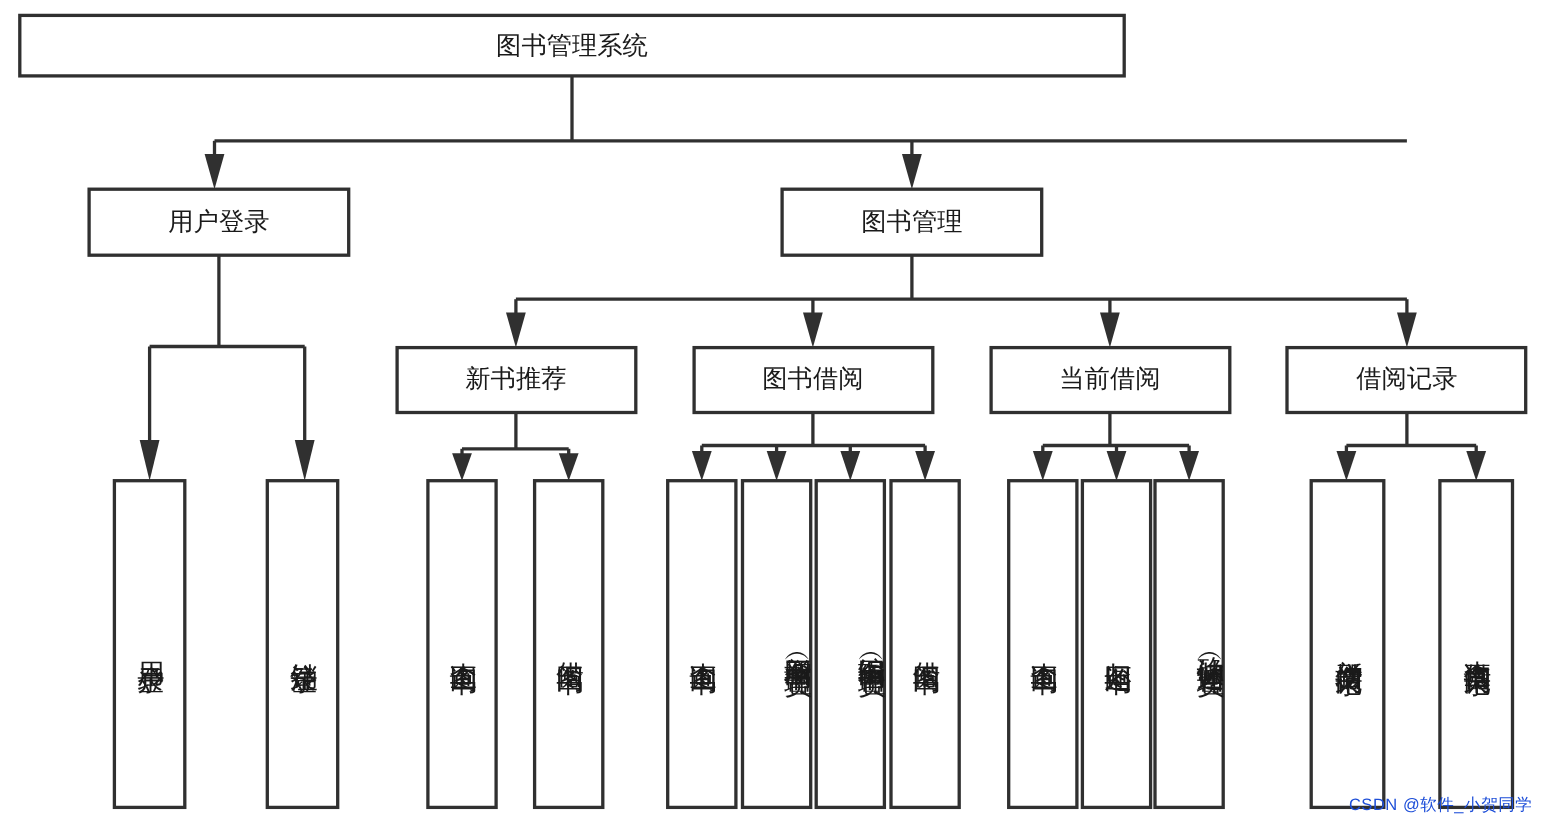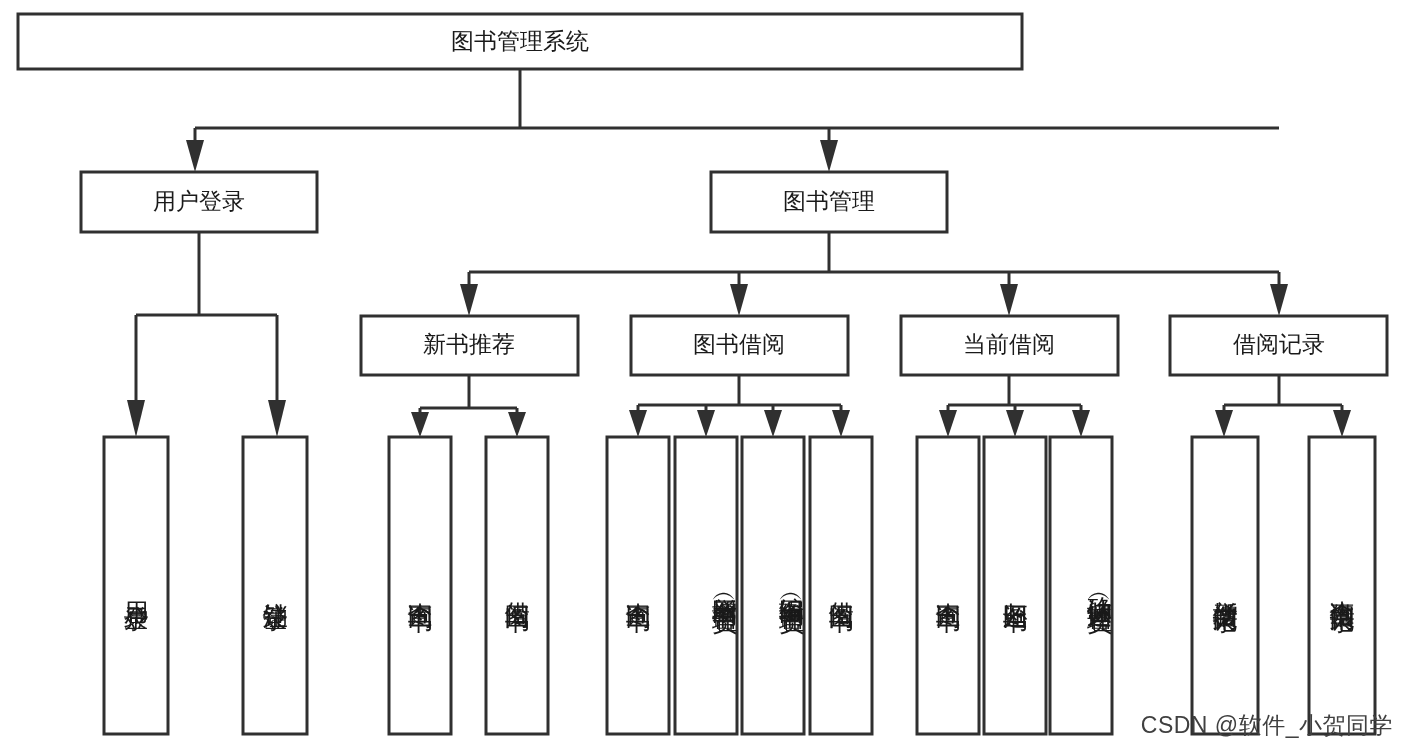--- a/index.html
+++ b/index.html
@@ -63,22 +63,22 @@
     justify-content: center;
     text-align: center;
     pointer-events: none;
     user-select: none;
   }
   .watermark {
     position: absolute;
     right: 12px;
     bottom: 6px;
     font-family: "Liberation Sans", "DejaVu Sans", sans-serif;
-    font-size: 23px;
-    color: #404040;
+    font-size: 15px;
+    color: #1d4ed8;
     letter-spacing: 0.5px;
     white-space: nowrap;
   }
 </style>
 </head>
 <body>
 
 <div id="diagram-root">
 
   <svg id="tree-svg" viewBox="0 0 1405 747">

